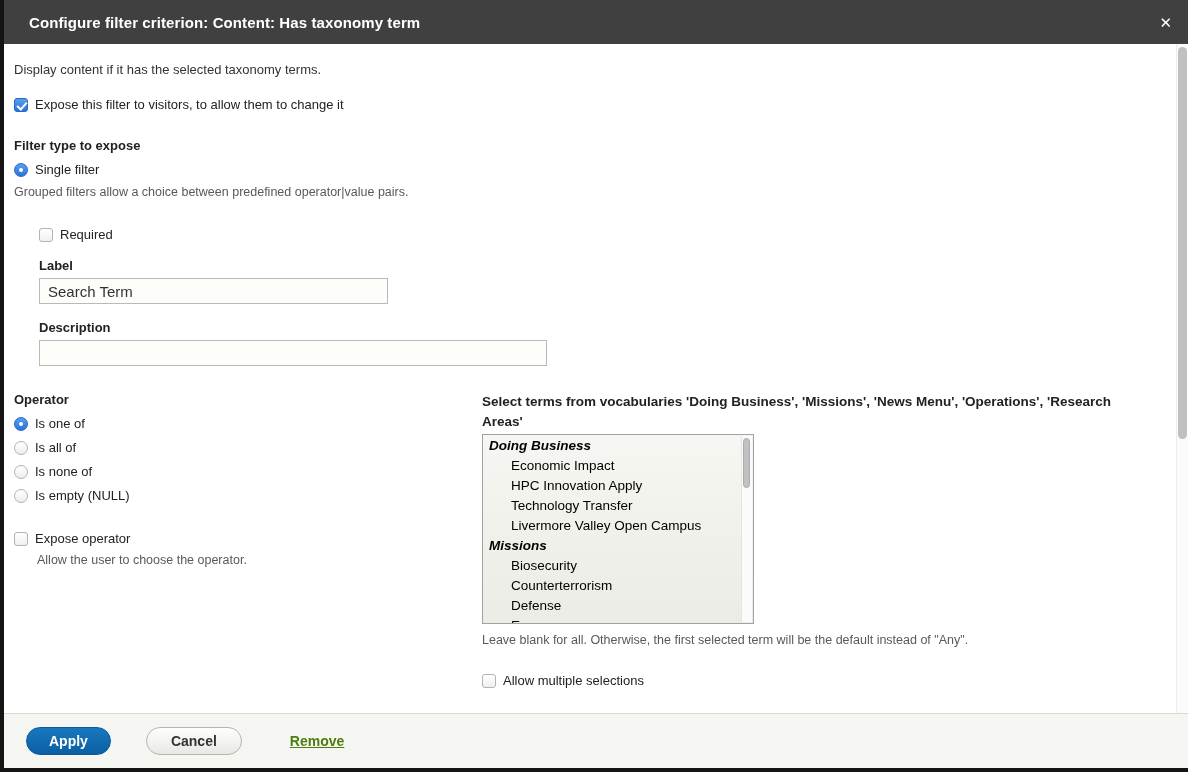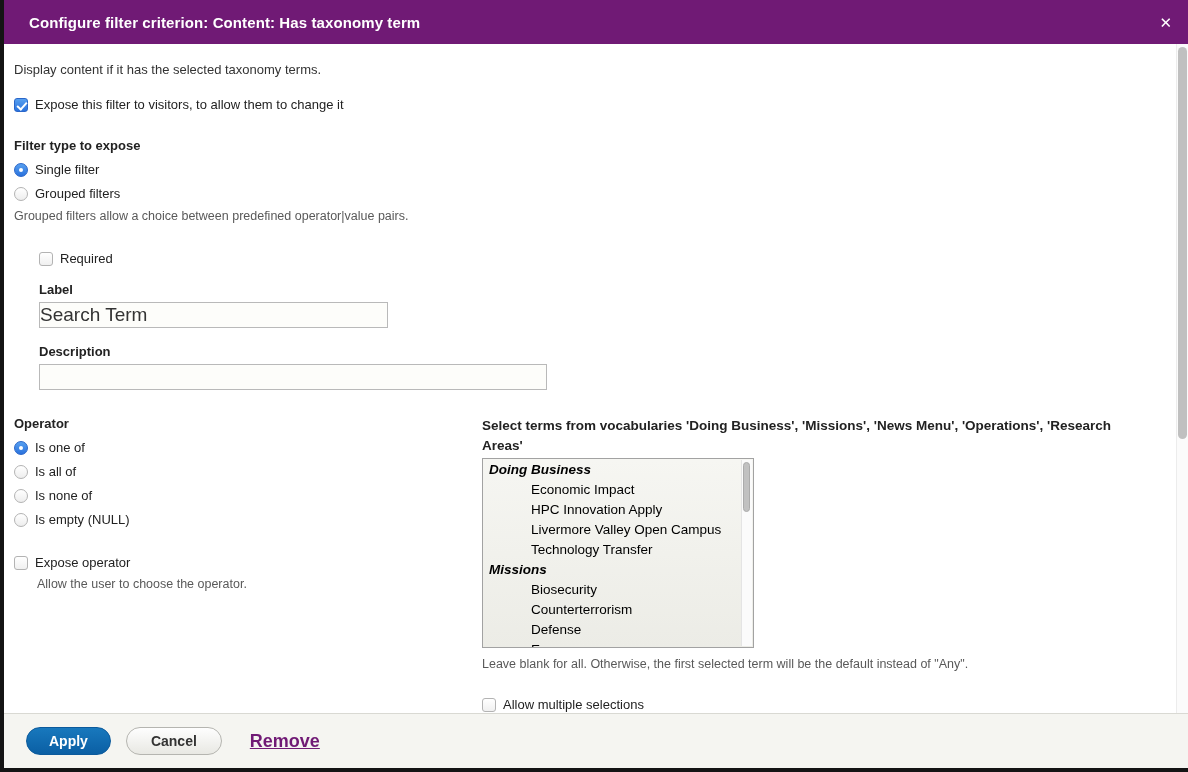--- a/index.html
+++ b/index.html
@@ -1,21 +1,21 @@
 <!DOCTYPE html>
 <html><head>
 <meta charset="utf-8">
 <style>
   * { margin:0; padding:0; box-sizing:border-box; }
   html,body { width:1188px; height:772px; overflow:hidden; }
   body { background:#141414; font-family:"Liberation Sans","DejaVu Sans",sans-serif; color:#333; }
 
   .modal { position:absolute; left:4px; top:0; width:1184px; height:768px; background:#fff; display:flex; flex-direction:column; }
 
-  .modal-header { height:44px; background:#701a75; flex:0 0 44px; display:flex; align-items:center; padding:0 16px 0 25px; }
+  .modal-header { height:44px; background:#404040; flex:0 0 44px; display:flex; align-items:center; padding:0 16px 0 25px; }
   .modal-title { color:#fff; font-weight:bold; font-size:15px; letter-spacing:.1px; }
   .close-btn { margin-left:auto; color:#fff; font-size:15px; font-weight:bold; cursor:pointer; line-height:1; }
 
   .modal-body { position:relative; flex:1 1 auto; overflow:hidden; padding:16px 26px 0 10px; font-size:13px; }
 
   .desc { color:#595959; font-size:12.5px; }
 
   
   .ctrl-row { display:flex; align-items:center; }
   .cb { width:14px; height:14px; border:1px solid #b3b3b3; border-radius:3px;
@@ -34,55 +34,55 @@
   .intro { margin-top:2px; }
   .expose-row { margin-top:20px; }
   .filter-type-label { margin-top:26px; }
   .radio-row { margin-top:9px; }
   .ft-desc { margin-top:8px; }
 
   .indented { margin-left:25px; margin-top:28px; }
   .required-row { }
   .label-label { margin-top:16px; }
   .text-input { display:block; margin-top:5px; height:26px; border:1px solid #b9b9b9; background:#fdfdfa;
-                font-family:"Liberation Sans","DejaVu Sans",sans-serif; font-size:19px; color:#333; padding:0 0; outline:none; }
+                font-family:"Liberation Sans","DejaVu Sans",sans-serif; font-size:15px; color:#333; padding:0 8px; outline:none; }
   .input-label { width:349px; }
   .input-desc { width:508px; }
   .desc-label { margin-top:16px; }
 
   .columns { display:flex; margin-top:26px; }
   .col-left { width:468px; flex:0 0 468px; }
   .col-right { flex:1 1 auto; }
 
   .op-radio-row { margin-top:9px; }
   .expose-op-row { margin-top:28px; }
   .expose-op-desc { margin-top:7px; margin-left:23px; }
 
   .terms-label { font-weight:bold; color:#222; font-size:13.5px; line-height:20px; max-width:652px; }
 
   .listbox { position:relative; width:272px; height:190px; margin-top:2px; border:1px solid #a2a2a2;
              background:linear-gradient(#f6f6f2,#ecece6); overflow:hidden; }
   .listbox-inner { position:absolute; left:0; top:1px; right:23px; }
   .optgroup-label { font-weight:bold; font-style:italic; font-size:13.5px; color:#000; line-height:20px; padding-left:6px; white-space:nowrap; }
-  .option { font-size:13.5px; color:#000; line-height:20px; padding-left:48px; white-space:nowrap; cursor:default; }
+  .option { font-size:13.5px; color:#000; line-height:20px; padding-left:28px; white-space:nowrap; cursor:default; }
   .list-scrollbar { position:absolute; top:1px; right:1px; bottom:1px; width:11px; background:#fbfbfb; border-left:1px solid #e4e4e4; }
   .list-thumb { position:absolute; top:2px; left:1px; width:7px; height:50px; border-radius:4px; background:#c1c1c1; border:1px solid #ababab; }
 
   .terms-desc { margin-top:9px; }
   .multi-row { margin-top:26px; }
 
   .outer-scrollbar { position:absolute; top:0; right:0; width:12px; height:100%; background:#fbfbfb; border-left:1px solid #ececec; }
   .outer-thumb { position:absolute; top:3px; left:1px; width:9px; height:392px; border-radius:5px; background:#c0c0c0; }
 
-  .modal-footer { flex:0 0 55px; background:#f5f5f1; border-top:1px solid #d9d9d3; display:flex; align-items:center; padding-left:22px; }
+  .modal-footer { flex:0 0 55px; background:#f5f5f1; border-top:1px solid #d9d9d3; display:flex; align-items:center; padding-left:22px;gap:20px; }
   .btn { height:28px; border-radius:14px; font-family:"Liberation Sans","DejaVu Sans",sans-serif;
          font-size:14px; font-weight:bold; cursor:pointer; display:inline-flex; align-items:center; }
   .btn-apply { background:linear-gradient(#1878bd,#0b5fa4); border:1px solid #0b5a9c; color:#fff; padding:0 22px; }
   .btn-cancel { background:linear-gradient(#fefefe,#e8e8e3); border:1px solid #b5b5b0; color:#333; padding:0 24px; margin-left:15px; }
-  .remove-link { margin-left:28px; color:#701a75; font-weight:bold; font-size:18px; text-decoration:underline; cursor:pointer; }
+  .remove-link { margin-left:28px; color:#4d7c0f; font-weight:bold; font-size:14px; text-decoration:underline; cursor:pointer; }
 </style>
 </head>
 <body>
 
 <div class="modal">
 
   <div class="modal-header">
     <span class="modal-title">Configure filter criterion: Content: Has taxonomy term</span>
     <span class="close-btn">✕</span>
   </div>
@@ -94,24 +94,20 @@
     <div class="ctrl-row expose-row">
       <span class="cb checked"></span>
       <span class="ctrl-label">Expose this filter to visitors, to allow them to change it</span>
     </div>
 
     <div class="bold-label filter-type-label">Filter type to expose</div>
 
     <div class="ctrl-row radio-row">
       <span class="rb checked"></span>
       <span class="ctrl-label">Single filter</span>
-    </div>
-    <div class="ctrl-row radio-row">
-      <span class="rb"></span>
-      <span class="ctrl-label">Grouped filters</span>
     </div>
 
     <div class="desc ft-desc">Grouped filters allow a choice between predefined operator|value pairs.</div>
 
     <div class="indented">
       <div class="ctrl-row required-row">
         <span class="cb"></span>
         <span class="ctrl-label">Required</span>
       </div>
 
@@ -152,22 +148,22 @@
       </div>
 
       <div class="col-right">
         <div class="terms-label">Select terms from vocabularies 'Doing Business', 'Missions', 'News Menu', 'Operations', 'Research Areas'</div>
 
         <div class="listbox">
           <div class="listbox-inner">
               <div class="optgroup-label">Doing Business</div>
               <div class="option">Economic Impact</div>
               <div class="option">HPC Innovation Apply</div>
+              <div class="option">Technology Transfer</div>
               <div class="option">Livermore Valley Open Campus</div>
-              <div class="option">Technology Transfer</div>
               <div class="optgroup-label">Missions</div>
               <div class="option">Biosecurity</div>
               <div class="option">Counterterrorism</div>
               <div class="option">Defense</div>
               <div class="option">Energy</div>
             </div>
           <div class="list-scrollbar">
             <div class="list-thumb"></div>
           </div>
         </div>

